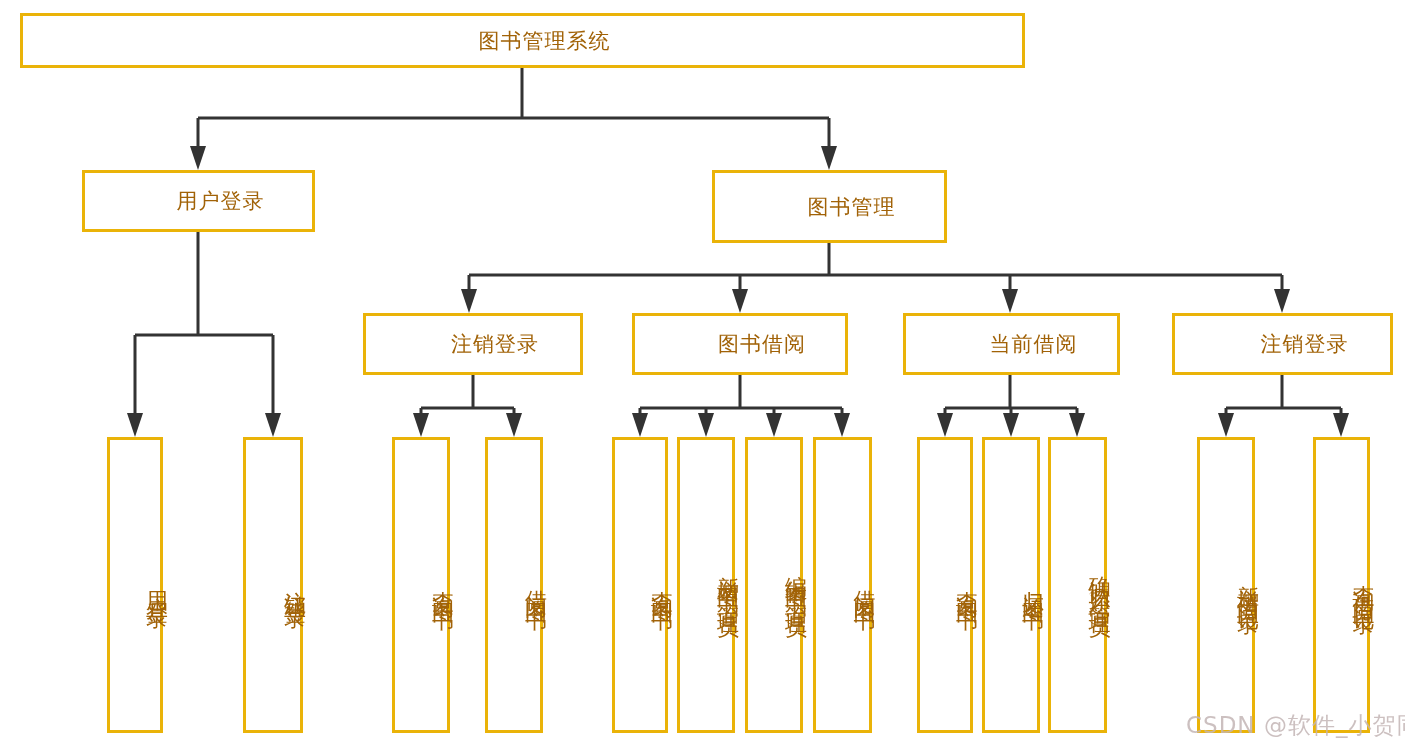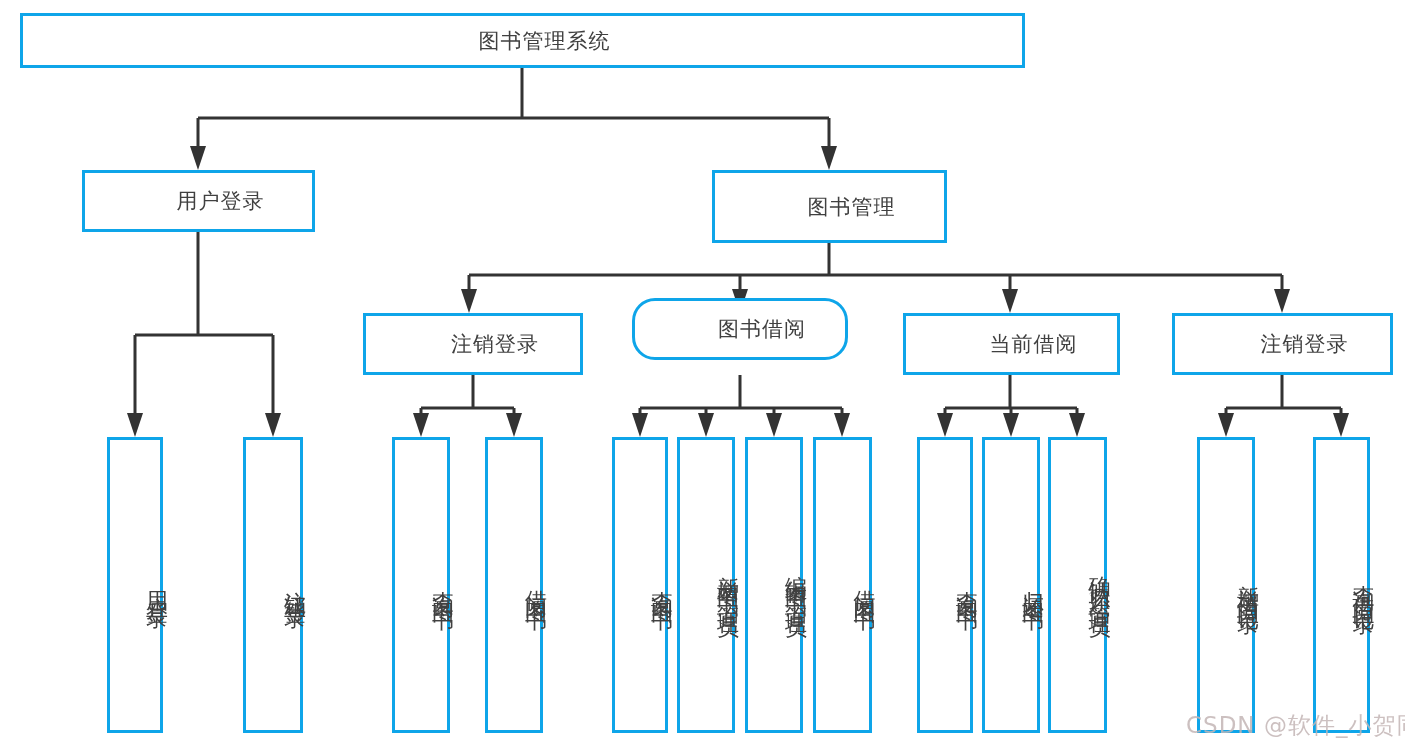--- a/index.html
+++ b/index.html
@@ -12,26 +12,26 @@
   }
   #diagram { position: absolute; inset: 0; width: 1405px; height: 747px; }
   svg.connectors {
     position: absolute; left: 0; top: 0;
     width: 1405px; height: 747px;
     pointer-events: none;
   }
   .node {
     position: absolute;
     box-sizing: border-box;
-    border: 3px solid #0ea5e9;
+    border: 3px solid #eab308;
     background: #ffffff;
     display: flex;
     align-items: center;
     justify-content: center;
-    color: #404040;
+    color: #a16207;
     padding-left: 44px;
   }
   .hnode {
     font-size: 21px;
     letter-spacing: 1px;
     white-space: nowrap;
   }
   .vnode {
     writing-mode: vertical-rl;
     text-orientation: mixed;
@@ -94,21 +94,21 @@
       <polygon points="1333,413 1349,413 1341,437"></polygon>
     </g>
   </svg>
 
   <div class="node hnode" style="left:20px; top:13px; width:1005px; height:55px;">图书管理系统</div>
 
   <div class="node hnode" style="left:82px; top:170px; width:233px; height:62px;">用户登录</div>
   <div class="node hnode" style="left:712px; top:170px; width:235px; height:73px;">图书管理</div>
 
   <div class="node hnode" style="left:363px; top:313px; width:220px; height:62px;">注销登录</div>
-  <div class="node hnode" style="left:632px; top:298px; width:216px; height:62px;border-radius:23px;">图书借阅</div>
+  <div class="node hnode" style="left:632px; top:313px; width:216px; height:62px;">图书借阅</div>
   <div class="node hnode" style="left:903px; top:313px; width:217px; height:62px;text-align:right;">当前借阅</div>
   <div class="node hnode" style="left:1172px; top:313px; width:221px; height:62px;">注销登录</div>
 
   <div class="node vnode" style="left:107px; top:437px; width:56px; height:296px;">用户登录</div>
   <div class="node vnode" style="left:243px; top:437px; width:60px; height:296px;">注销登录</div>
 
   <div class="node vnode" style="left:392px; top:437px; width:58px; height:296px;">查询图书</div>
   <div class="node vnode" style="left:485px; top:437px; width:58px; height:296px;">借阅图书</div>
 
   <div class="node vnode" style="left:612px; top:437px; width:56px; height:296px;">查询图书</div>

